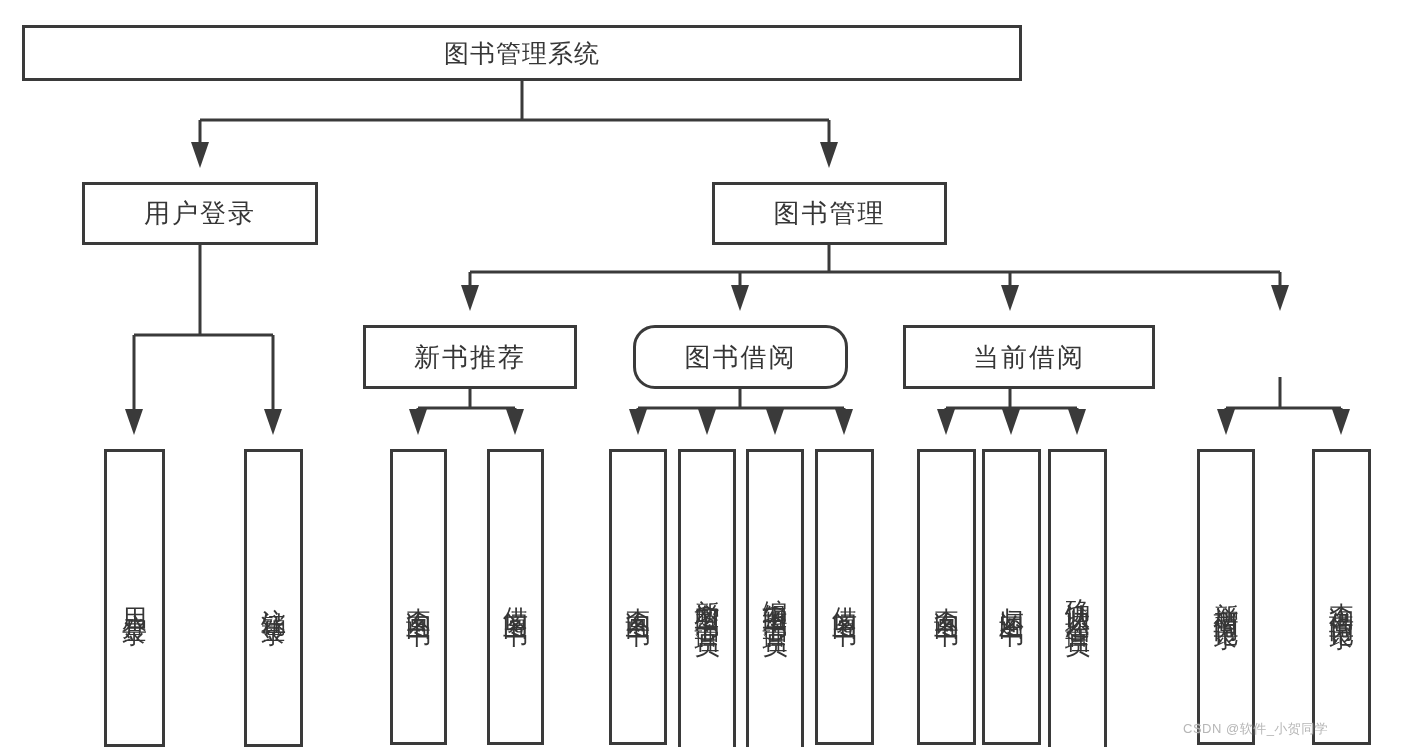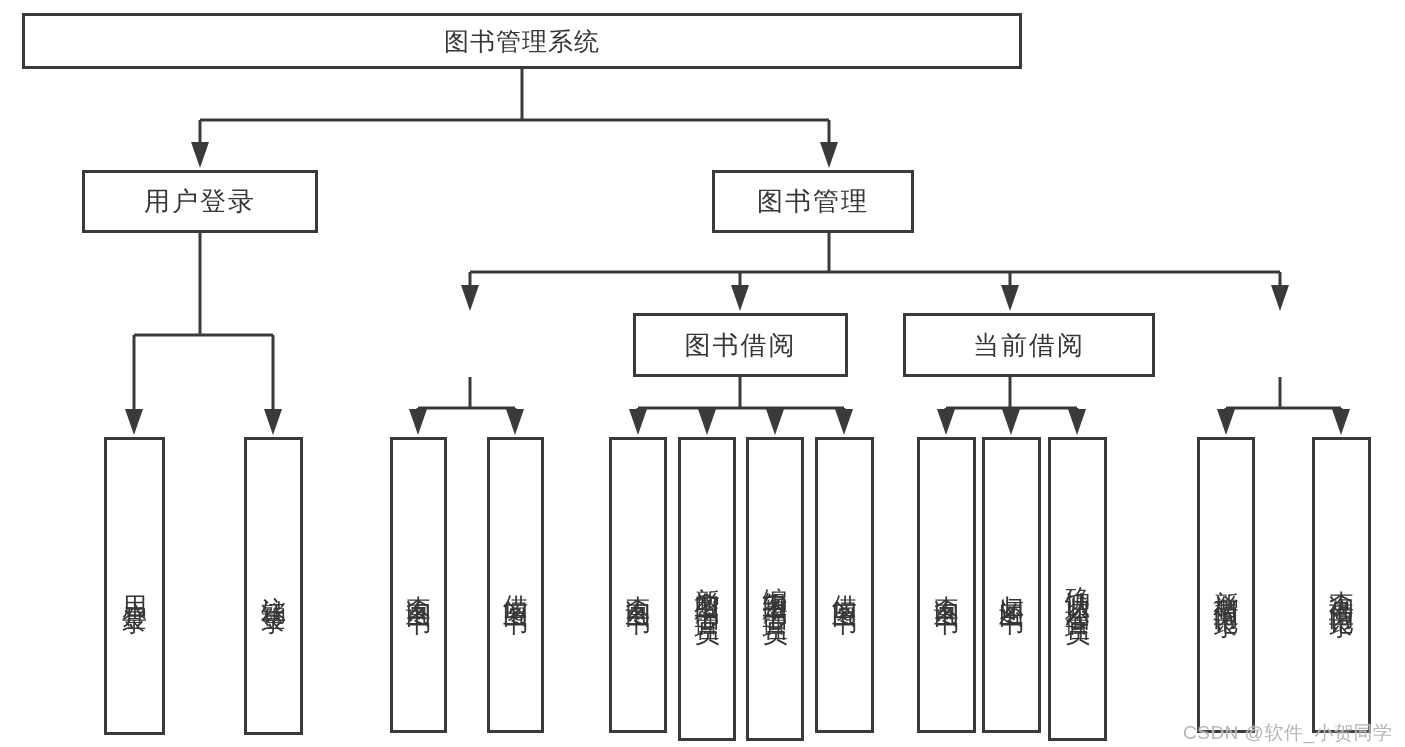--- a/index.html
+++ b/index.html
@@ -22,37 +22,38 @@
     box-sizing: border-box;
     background: #ffffff;
     border: 3px solid #3a3a3a;
     color: #363636;
     display: flex;
     align-items: center;
     justify-content: center;
     text-align: center;
     z-index: 2;
     white-space: nowrap;
+    margin-top: 12px;
   }
   .node.h-root { font-size: 25px; letter-spacing: 1px; }
   .node.h { font-size: 26px; letter-spacing: 2px; }
   .node.v {
     writing-mode: vertical-rl;
     text-orientation: mixed;
     font-size: 25px;
     letter-spacing: 5px;
     white-space: normal;
     line-height: 1;
   }
   .watermark {
     position: absolute;
     left: 1183px;
     top: 720px;
     z-index: 5;
-    font-size: 19px;
+    font-size: 13px;
     color: rgba(178, 178, 178, 0.95);
     text-shadow: 0 0 2px rgba(255,255,255,0.8);
     letter-spacing: 0.5px;
     white-space: nowrap;
   }
 </style>
 </head>
 <body>
 
 <div class="stage">
@@ -112,23 +113,24 @@
         <polygon points="1002,409 1020,409 1011,435"></polygon>
         <polygon points="1068,409 1086,409 1077,435"></polygon>
         <polygon points="1217,409 1235,409 1226,435"></polygon>
         <polygon points="1332,409 1350,409 1341,435"></polygon>
       </g>
   </svg>
 
   <div class="node h-root" style="left:22px; top:13px; width:1000px; height:56px;">图书管理系统</div>
 
   <div class="node h" style="left:82px; top:170px; width:236px; height:63px;">用户登录</div>
-  <div class="node h" style="left:712px; top:170px; width:202px; height:63px;">图书管理</div>
+  <div class="node h" style="left:712px; top:170px; width:235px; height:63px;">图书管理</div>
 
-  <div class="node h" style="left:633px; top:313px; width:215px; height:64px;">图书借阅</div>
+  <div class="node h" style="left:363px; top:313px; width:214px; height:64px;">新书推荐</div>
+  <div class="node h" style="left:633px; top:313px; width:215px; height:64px;border-radius:22px;">图书借阅</div>
   <div class="node h" style="left:903px; top:313px; width:252px; height:64px;">当前借阅</div>
 
   <div class="node v" style="left:104px; top:437px; width:61px; height:298px;">用户登录</div>
   <div class="node v" style="left:244px; top:437px; width:59px; height:298px;">注销登录</div>
 
   <div class="node v" style="left:390px; top:437px; width:57px; height:296px;">查询图书</div>
   <div class="node v" style="left:487px; top:437px; width:57px; height:296px;">借阅图书</div>
 
   <div class="node v" style="left:609px; top:437px; width:58px; height:296px;">查询图书</div>
   <div class="node v" style="left:678px; top:437px; width:58px; height:304px;">新增图书（管理员）</div>

